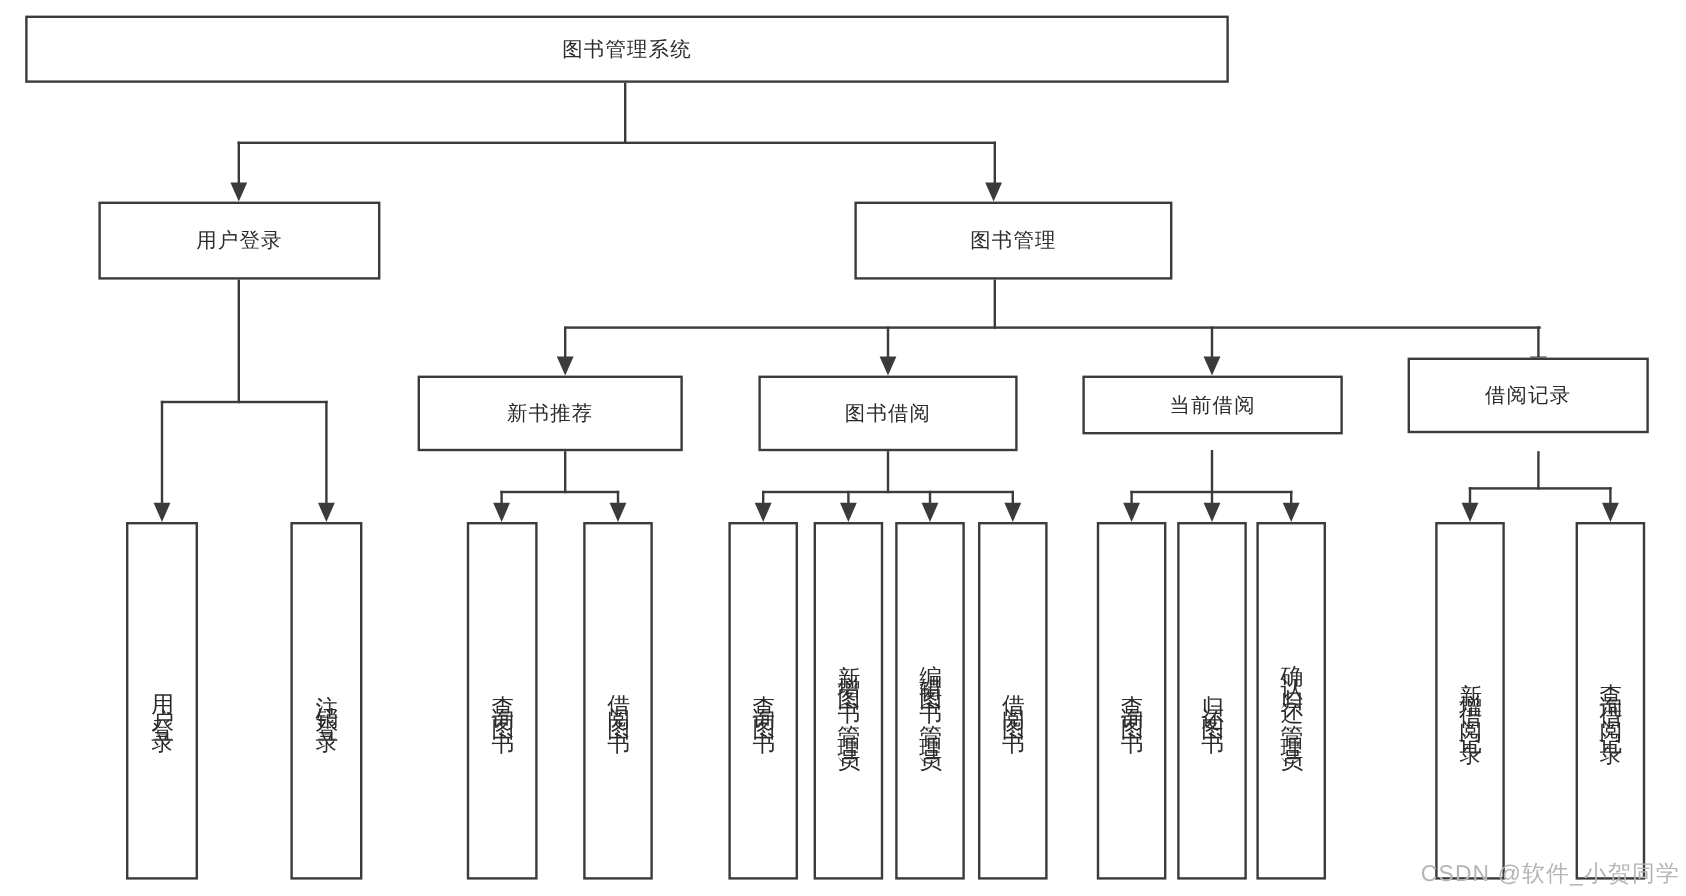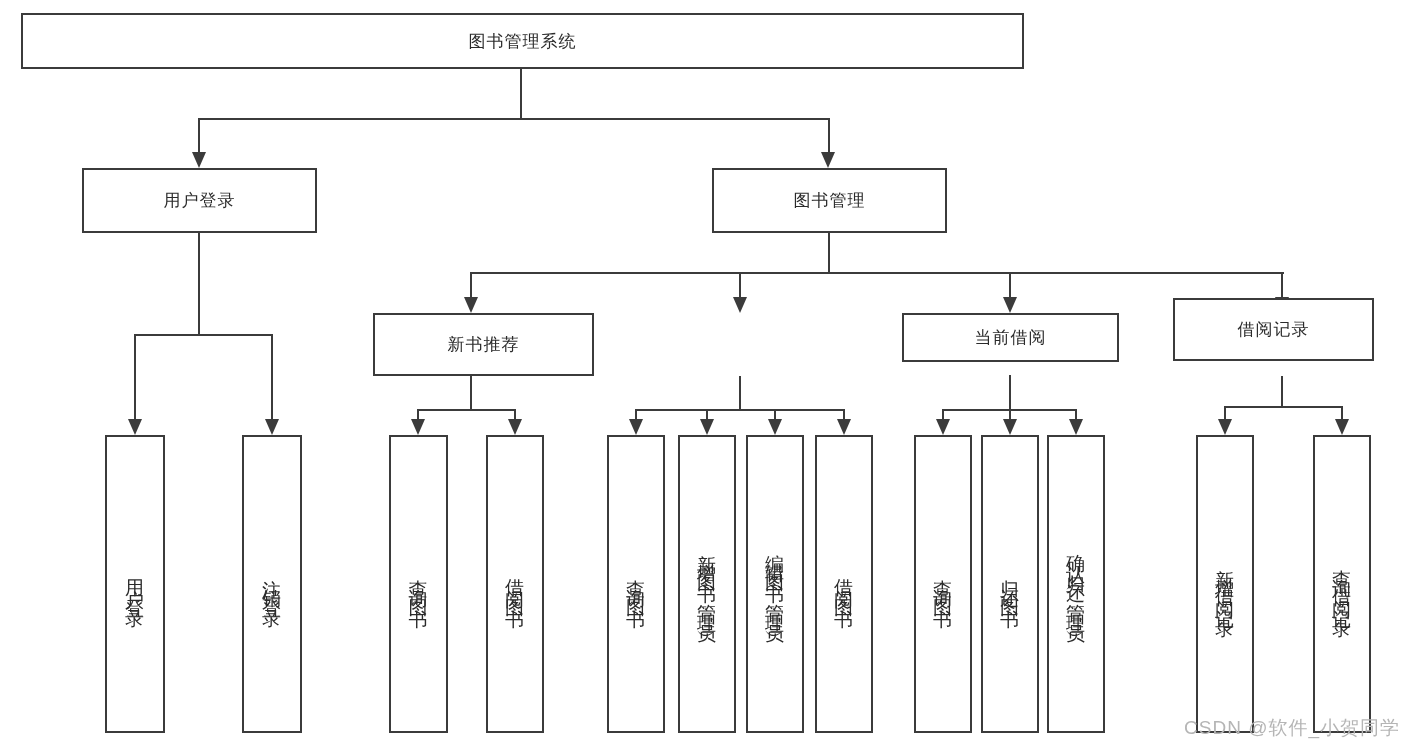--- a/index.html
+++ b/index.html
@@ -69,21 +69,21 @@
   <div class="vline" style="left:520px;top:69px;height:51px"></div>
   <div class="hline" style="left:198px;top:118px;width:632px"></div>
   <div class="vline" style="left:198px;top:118px;height:36px"></div>
   <div class="arrow" style="left:192px;top:152px"></div>
   <div class="vline" style="left:828px;top:118px;height:36px"></div>
   <div class="arrow" style="left:821px;top:152px"></div>
 
   <div class="box" style="left:82px;top:168px;width:235px;height:65px">
     <span class="hlabel">用户登录</span>
   </div>
-  <div class="box" style="left:712px;top:168px;width:235px;height:65px">
+  <div class="box" style="left:712px;top:168px;width:265px;height:65px">
     <span class="hlabel">图书管理</span>
   </div>
 
   <div class="vline" style="left:198px;top:233px;height:103px"></div>
   <div class="hline" style="left:134px;top:334px;width:139px"></div>
   <div class="vline" style="left:134px;top:334px;height:86px"></div>
   <div class="arrow" style="left:128px;top:419px"></div>
   <div class="vline" style="left:271px;top:334px;height:86px"></div>
   <div class="arrow" style="left:265px;top:419px"></div>
 
@@ -91,22 +91,25 @@
   <div class="hline" style="left:471px;top:272px;width:813px"></div>
   <div class="vline" style="left:470px;top:272px;height:26px"></div>
   <div class="arrow" style="left:464px;top:297px"></div>
   <div class="vline" style="left:739px;top:272px;height:26px"></div>
   <div class="arrow" style="left:733px;top:297px"></div>
   <div class="vline" style="left:1009px;top:272px;height:26px"></div>
   <div class="arrow" style="left:1003px;top:297px"></div>
   <div class="vline" style="left:1281px;top:272px;height:26px"></div>
   <div class="arrow" style="left:1275px;top:297px"></div>
 
-  <div class="box" style="left:373px;top:313px;width:221px;height:63px">
+  <div class="box" style="left:348px;top:313px;width:221px;height:63px">
     <span class="hlabel">新书推荐</span>
+  </div>
+  <div class="box" style="left:632px;top:313px;width:216px;height:63px">
+    <span class="hlabel">图书借阅</span>
   </div>
   <div class="box" style="left:902px;top:313px;width:217px;height:49px">
     <span class="hlabel">当前借阅</span>
   </div>
   <div class="box" style="left:1173px;top:298px;width:201px;height:63px">
     <span class="hlabel">借阅记录</span>
   </div>
 
   <div class="vline" style="left:470px;top:376px;height:35px"></div>
   <div class="hline" style="left:417px;top:409px;width:99px"></div>

